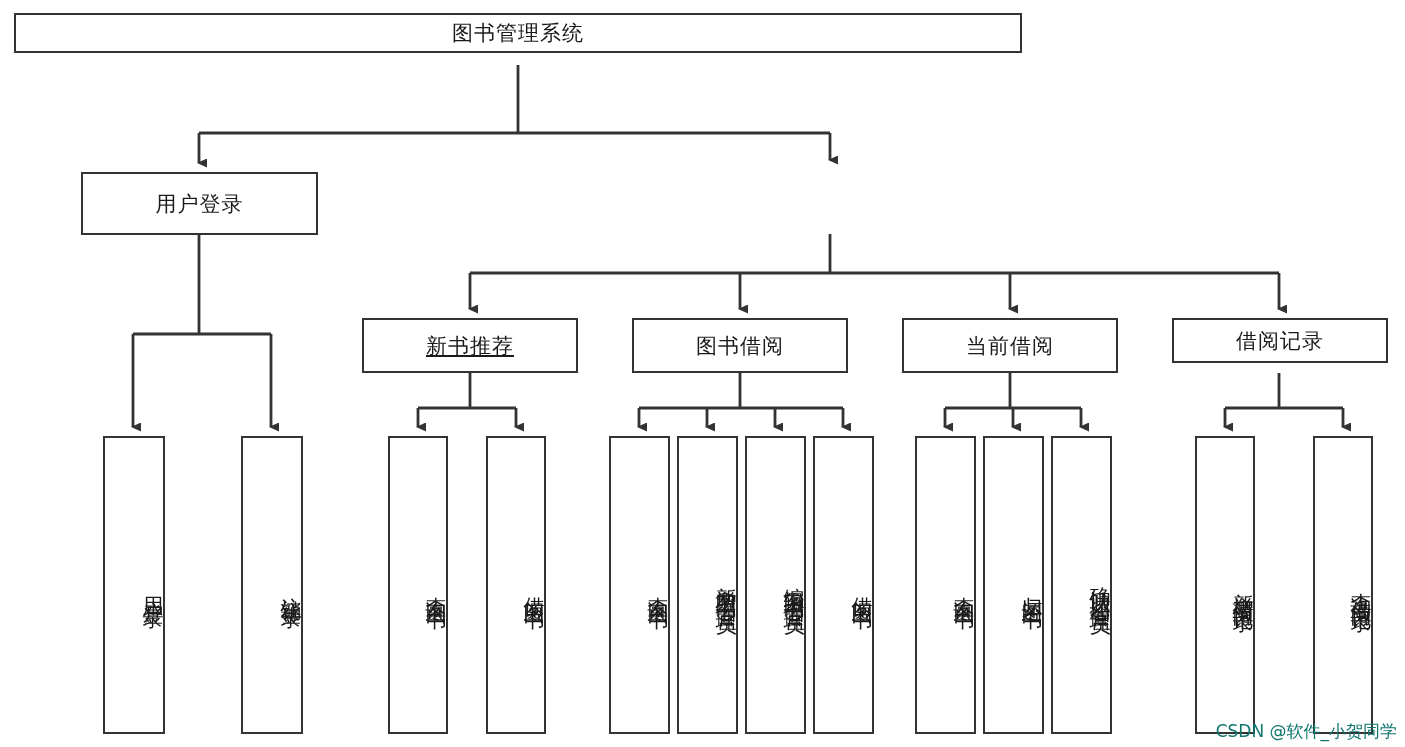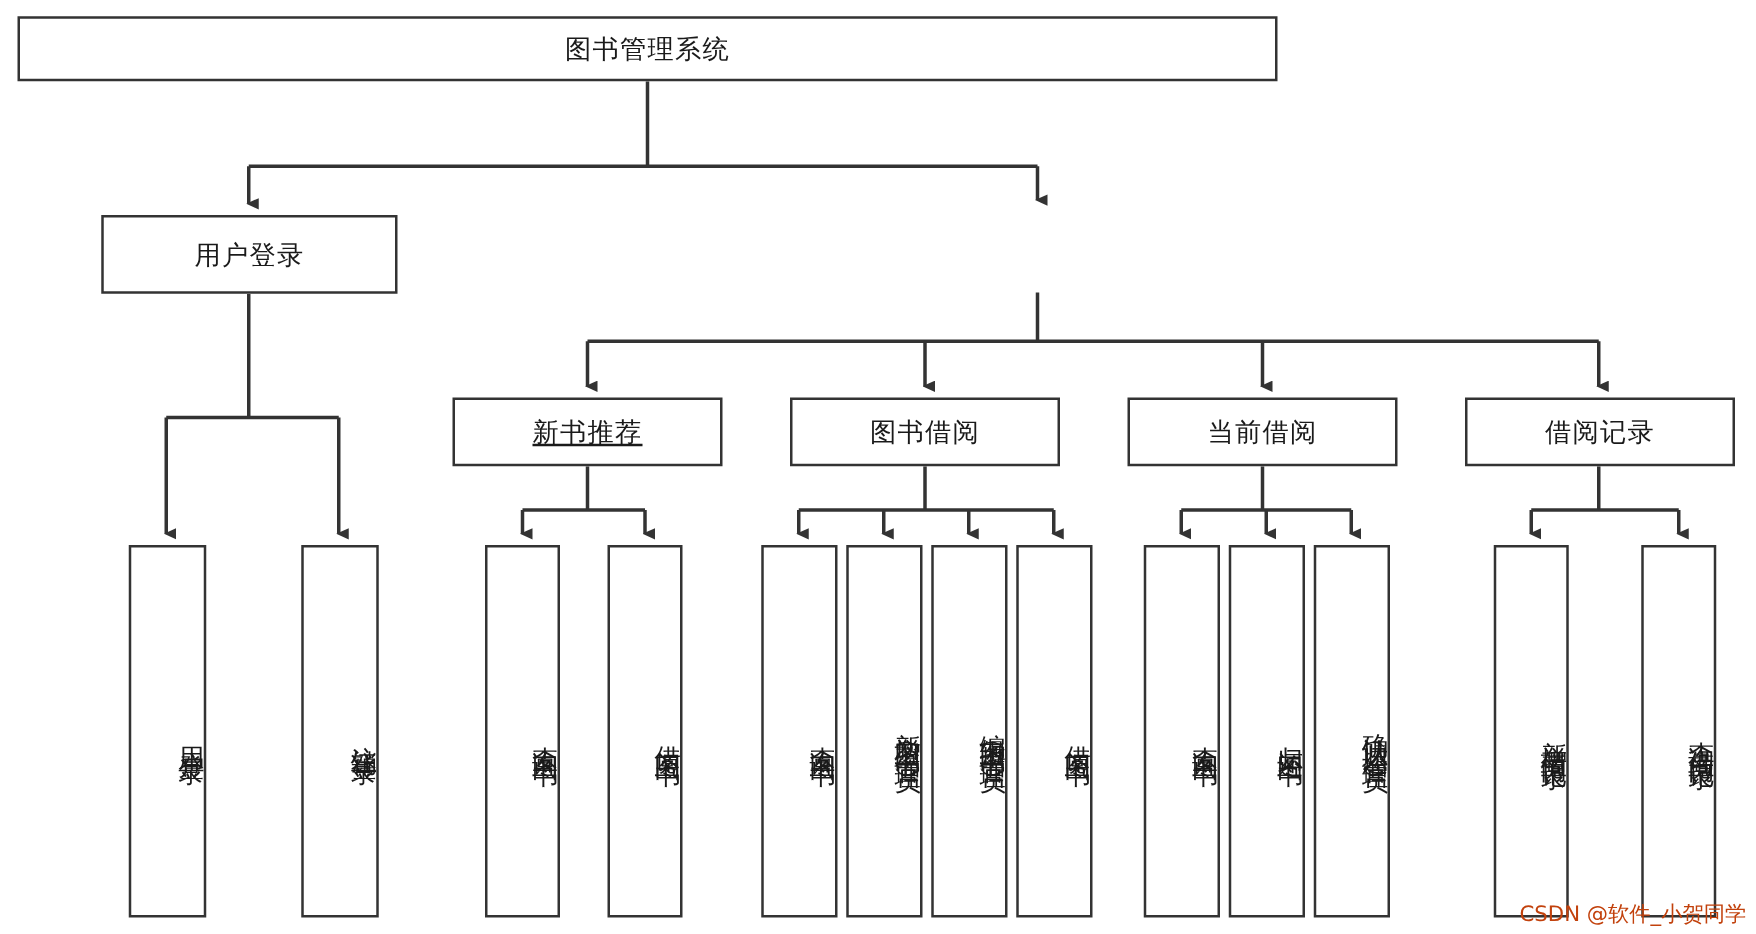--- a/index.html
+++ b/index.html
@@ -46,21 +46,21 @@
     line-height: 1;
     padding-top: 6px;
     align-items: flex-start;
     justify-content: center;
   }
   #watermark {
     position: absolute;
     right: 8px;
     bottom: 4px;
     font-size: 17px;
-    color: #c2410c;
+    color: #0f766e;
     white-space: nowrap;
     z-index: 5;
   }
 </style>
 </head>
 <body>
 
 <div id="canvas">
 
   <svg id="svg-layer" viewBox="0 0 1405 747" xmlns="http://www.w3.org/2000/svg">
@@ -107,32 +107,32 @@
       <path d="M 1013 408 L 1013 427" marker-end="url(#arrowhead)"></path>
       <path d="M 1081 408 L 1081 427" marker-end="url(#arrowhead)"></path>
 
       <path d="M 1279 373 L 1279 408"></path>
       <path d="M 1225 408 L 1343 408"></path>
       <path d="M 1225 408 L 1225 427" marker-end="url(#arrowhead)"></path>
       <path d="M 1343 408 L 1343 427" marker-end="url(#arrowhead)"></path>
     </g>
   </svg>
 
-  <div class="node node-h" style="left:14px; top:13px; width:1008px; height:52px;">图书管理系统</div>
+  <div class="node node-h" style="left:14px; top:13px; width:1008px; height:40px;">图书管理系统</div>
 
   <div class="node node-h" style="left:81px; top:172px; width:237px; height:63px;">用户登录</div>
 
 
   <div class="node node-h" style="left:362px; top:318px; width:216px; height:55px;text-decoration:underline;">新书推荐</div>
 
   <div class="node node-h" style="left:902px; top:318px; width:216px; height:55px;">当前借阅</div>
 
   <div class="node node-h" style="left:632px; top:318px; width:216px; height:55px;">图书借阅</div>
 
-  <div class="node node-h" style="left:1172px; top:318px; width:216px; height:55px;">借阅记录</div>
+  <div class="node node-h" style="left:1172px; top:318px; width:216px; height:45px;">借阅记录</div>
 
   <div class="node node-v" style="left:103px; top:436px; width:62px; height:298px;">用户登录</div>
 
   <div class="node node-v" style="left:241px; top:436px; width:62px; height:298px;">注销登录</div>
 
   <div class="node node-v" style="left:388px; top:436px; width:60px; height:298px;">查询图书</div>
 
   <div class="node node-v" style="left:486px; top:436px; width:60px; height:298px;">借阅图书</div>
 
   <div class="node node-v" style="left:609px; top:436px; width:61px; height:298px;">查询图书</div>

